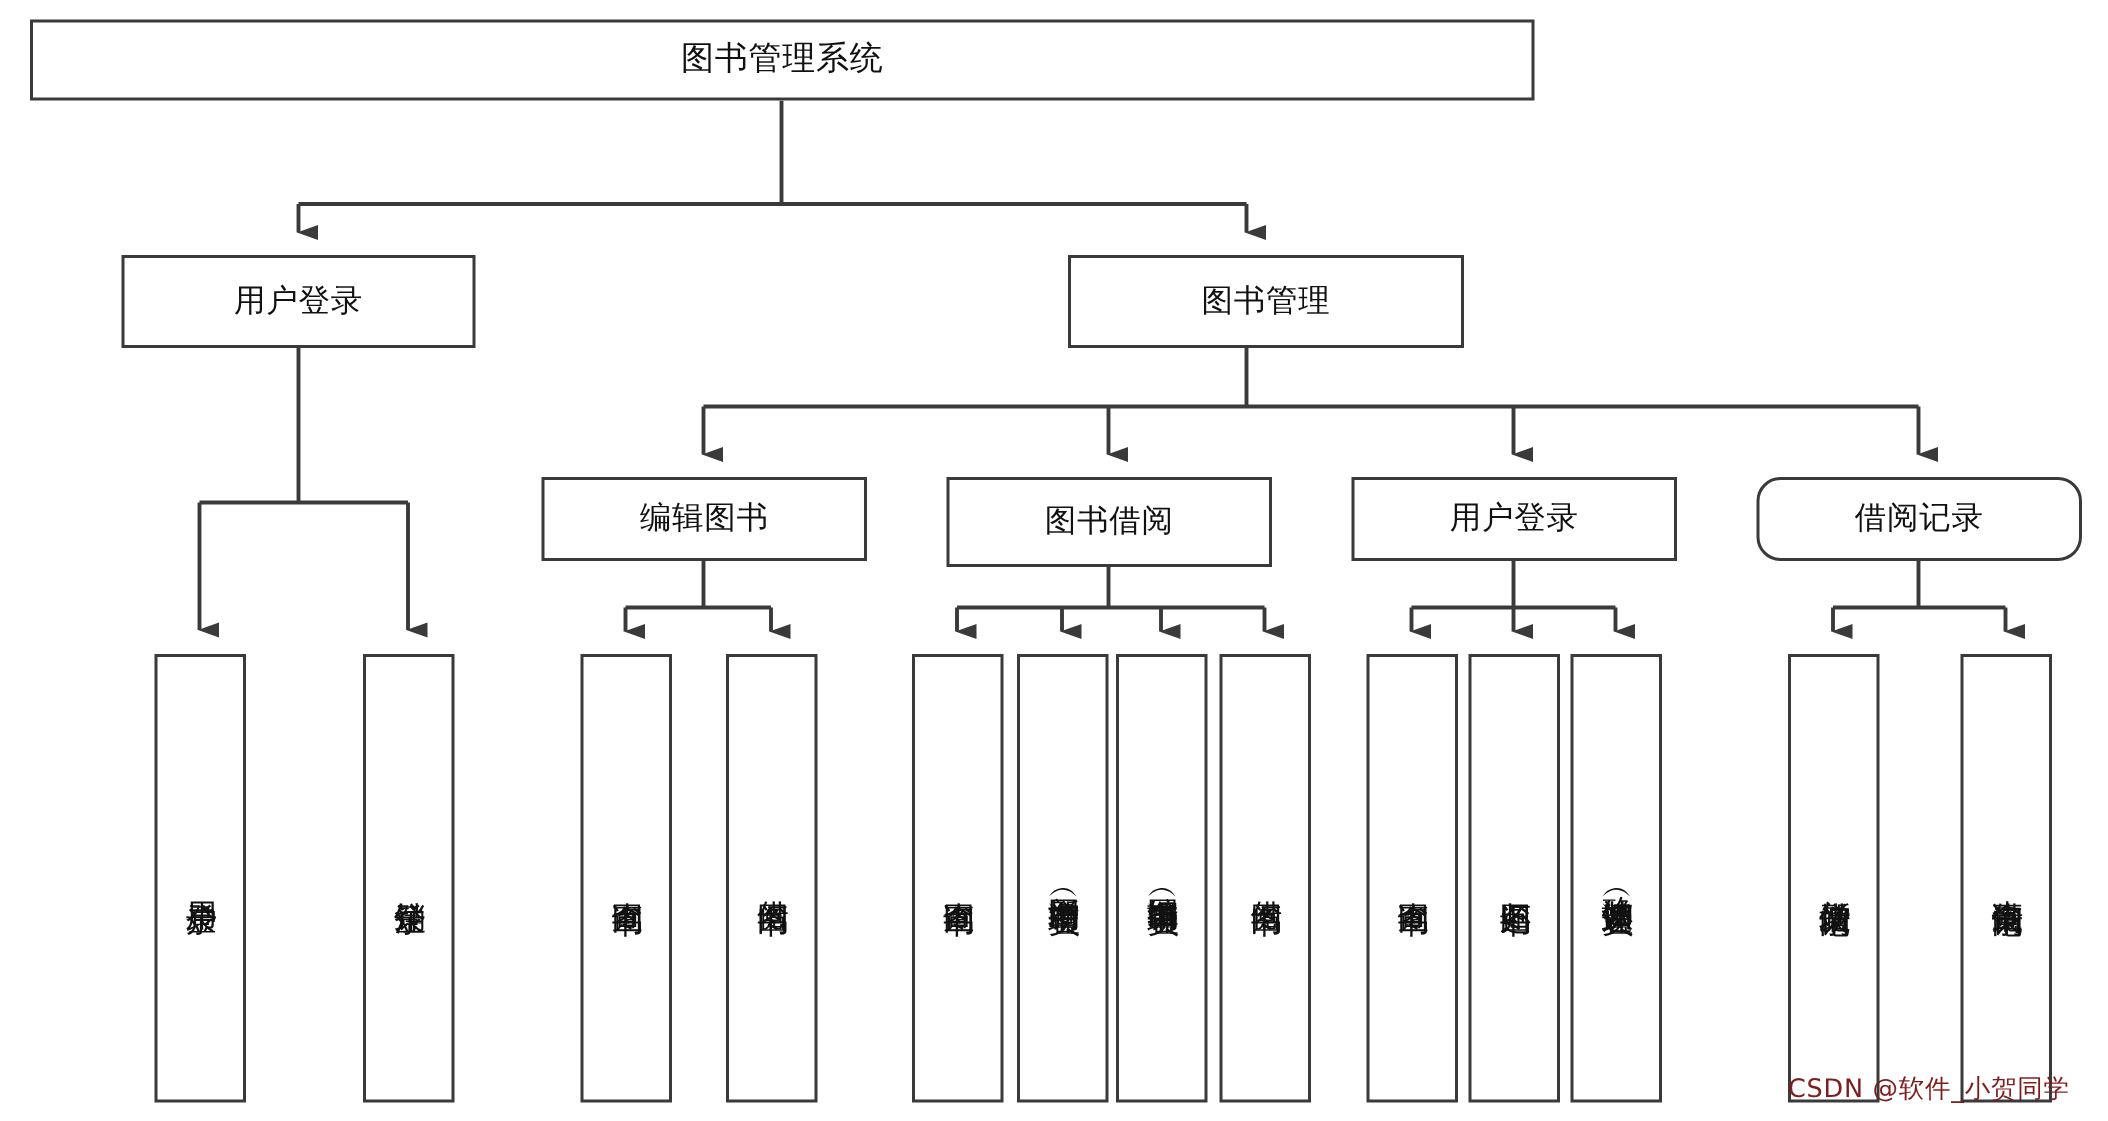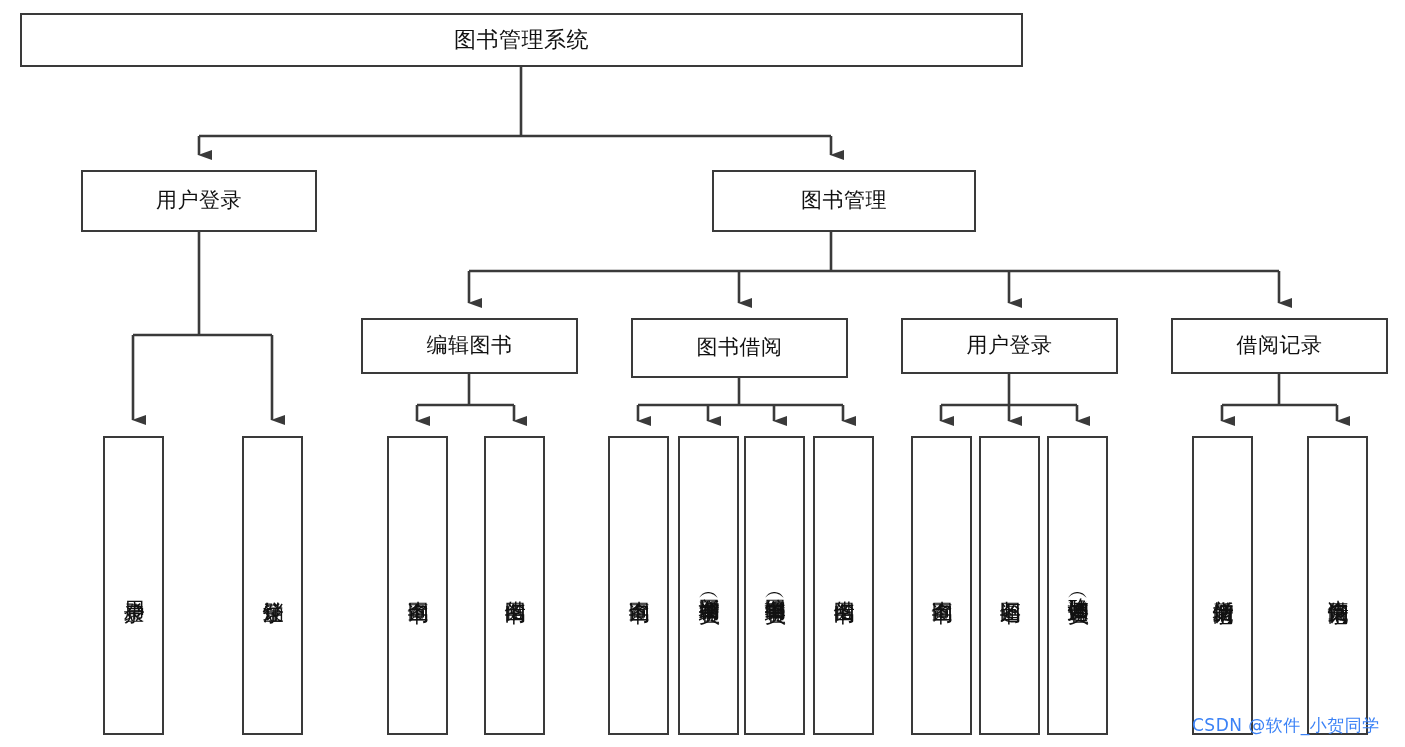--- a/index.html
+++ b/index.html
@@ -54,21 +54,21 @@
     line-height: 1.22;
     letter-spacing: 1px;
     text-align: center;
     max-height: 100%;
   }
   .node.root .label {
     font-size: 22px;
   }
   .watermark {
     position: absolute;
-    color: #3b82f6;
+    color: #7f1d1d;
     font-size: 17px;
     white-space: nowrap;
     letter-spacing: 0.5px;
   }
 </style>
 </head>
 <body>
 
 <div id="canvas">
 
@@ -135,21 +135,21 @@
 
   <div class="node h" style="left:361px; top:318px; width:217px; height:56px;">
     <span class="label">编辑图书</span>
   </div>
   <div class="node h" style="left:631px; top:318px; width:217px; height:60px;">
     <span class="label">图书借阅</span>
   </div>
   <div class="node h" style="left:901px; top:318px; width:217px; height:56px;">
     <span class="label">用户登录</span>
   </div>
-  <div class="node h" style="left:1171px; top:318px; width:217px; height:56px;">
+  <div class="node h" style="left:1171px; top:318px; width:217px; height:56px;border-radius:16px;">
     <span class="label">借阅记录</span>
   </div>
 
   <div class="node v" style="left:103px; top:436px; width:61px; height:299px;">
     <span class="label">用户登录</span>
   </div>
   <div class="node v" style="left:242px; top:436px; width:61px; height:299px;">
     <span class="label">注销登录</span>
   </div>
 

